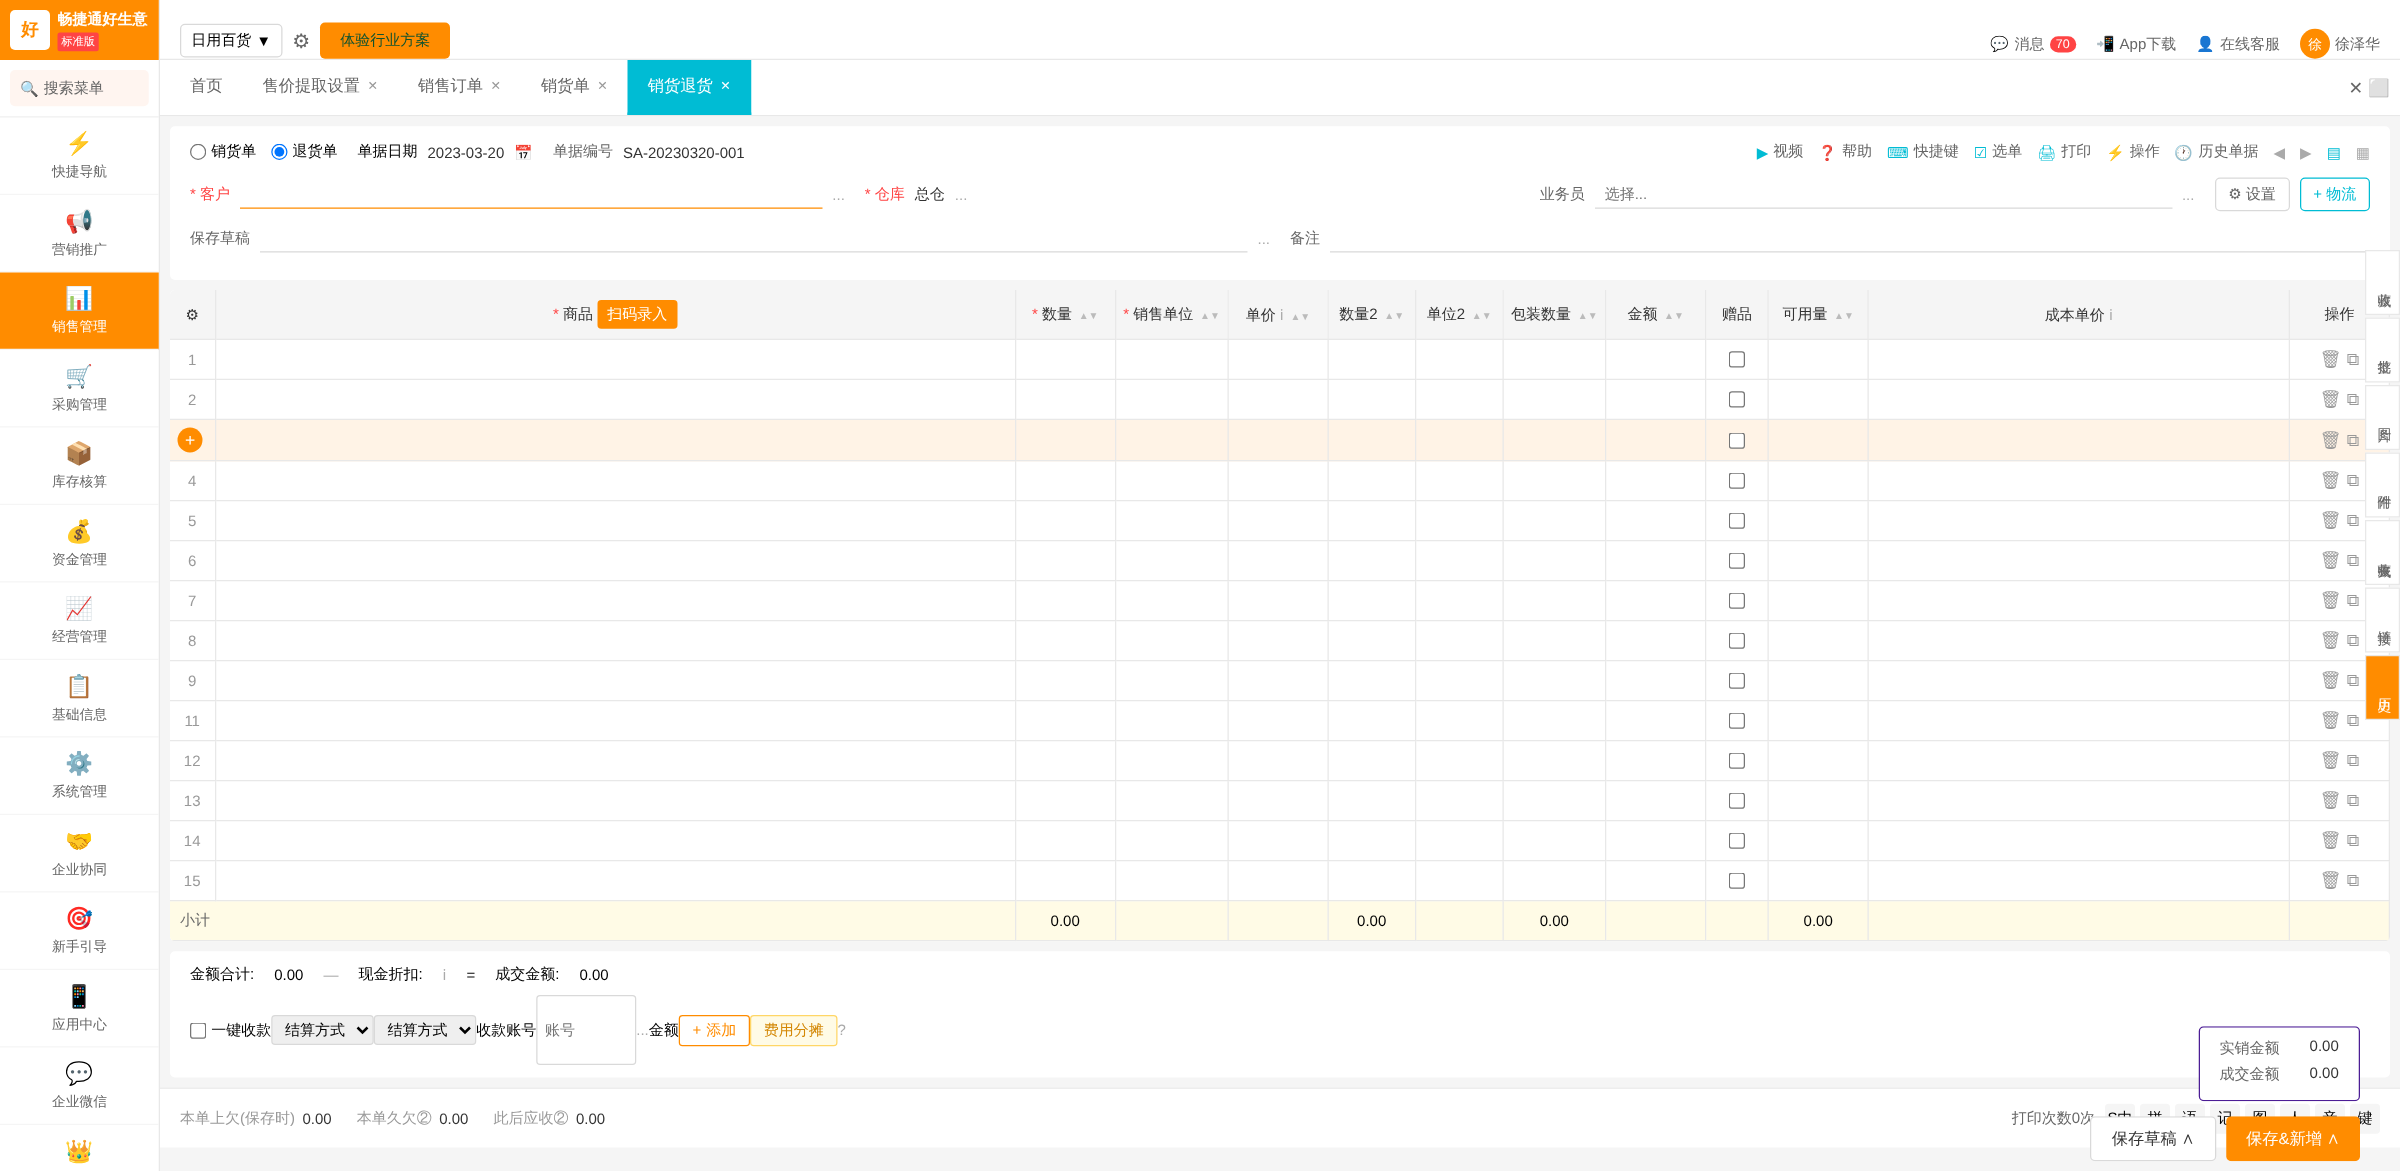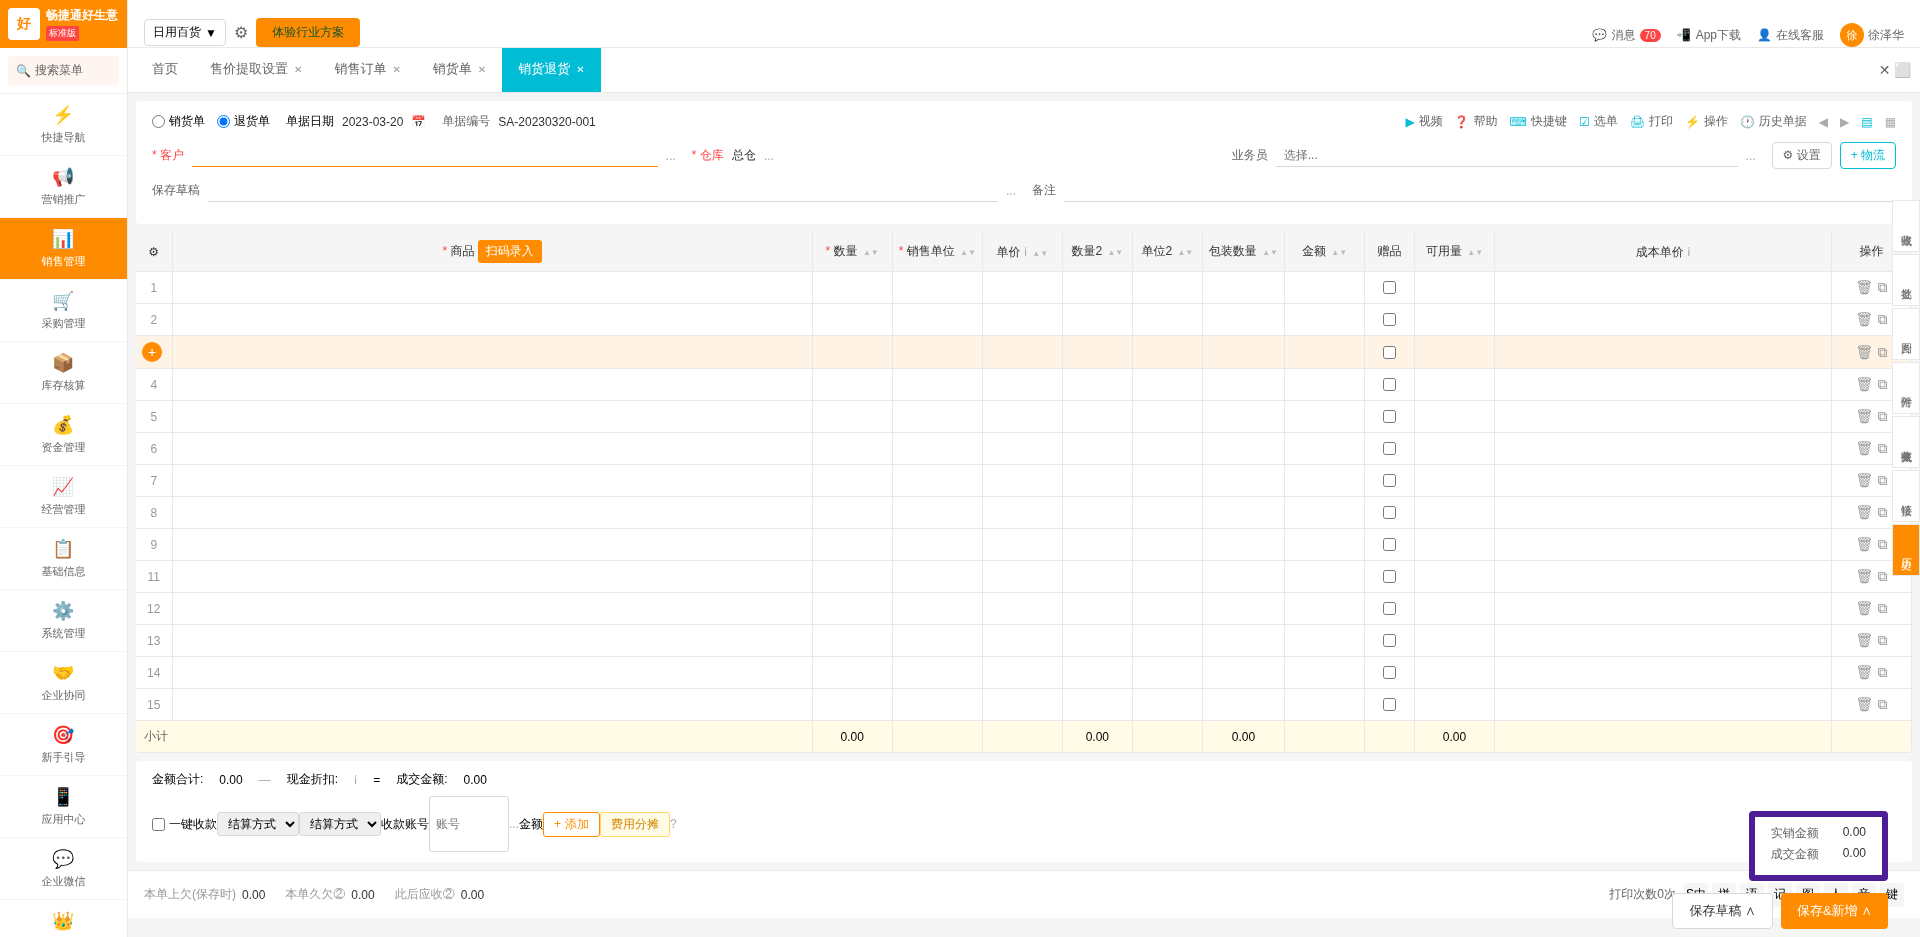--- a/index.html
+++ b/index.html
@@ -98,21 +98,21 @@
 
     
     .bottom-bar { height: 48px; background: #fff; border-top: 1px solid #e8e8e8; display: flex; align-items: center; padding: 0 16px; gap: 20px; }
     .bottom-info { display: flex; align-items: center; gap: 6px; color: #666; font-size: 12px; }
     .bottom-info-label { color: #999; }
     .bottom-info-value { color: #333; font-weight: 500; }
     .bottom-toolbar { margin-left: auto; display: flex; align-items: center; gap: 4px; }
     .bottom-tool-icon { width: 24px; height: 24px; border-radius: 3px; background: #f5f5f5; display: flex; align-items: center; justify-content: center; cursor: pointer; font-size: 12px; }
 
     
-    .right-summary { position: fixed; right: 32px; bottom: 56px; background: #fff; border: 6px solid #4c1d95; border-radius: 4px; padding: 8px 16px; }
+    .right-summary { position: fixed; right: 32px; bottom: 56px; background: #fff; border: 1px solid #4c1d95; border-radius: 4px; padding: 8px 16px; }
     .summary-row { display: flex; justify-content: space-between; gap: 24px; font-size: 12px; margin-bottom: 4px; }
     .summary-label { color: #666; }
     .summary-value { color: #333; font-weight: 500; }
 
     
     .save-buttons { position: fixed; right: 32px; bottom: 8px; display: flex; gap: 8px; }
     .btn-save-draft { background: #fff; border: 1px solid #d9d9d9; border-radius: 4px; padding: 8px 16px; font-size: 13px; cursor: pointer; color: #333; display: flex; align-items: center; gap: 6px; }
     .btn-save-new { background: #ff8c00; border: none; border-radius: 4px; padding: 8px 16px; font-size: 13px; cursor: pointer; color: #fff; display: flex; align-items: center; gap: 6px; }
 
     .info-icon { color: #aaa; cursor: pointer; }

